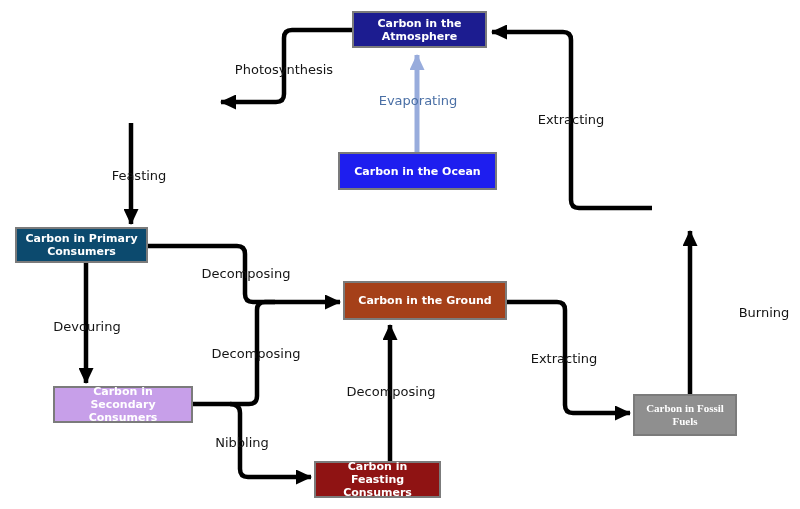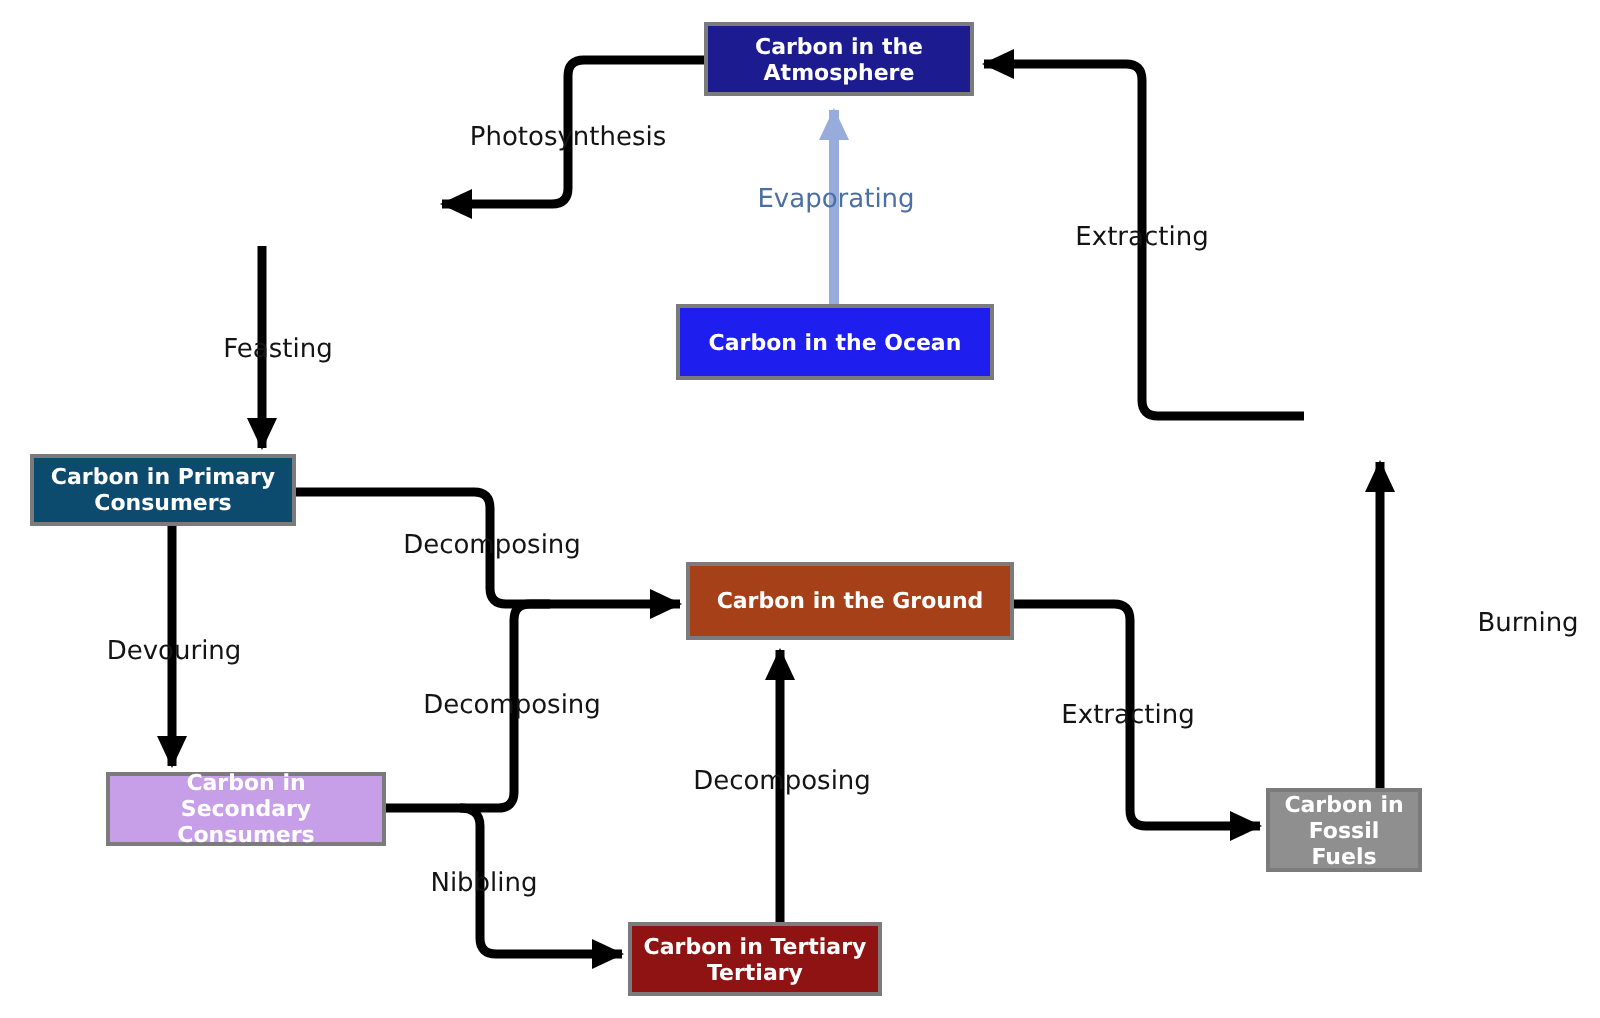--- a/index.html
+++ b/index.html
@@ -19,21 +19,21 @@
   }
   
   #n-atmosphere{left:352px;top:11px;width:135px;height:37px;}
   #n-plants{left:118px;top:82px;width:98px;height:41px;}
   #n-ocean{left:338px;top:152px;width:159px;height:38px;}
   #n-transportation{left:652px;top:190px;width:140px;height:37px;}
   #n-primary{left:15px;top:227px;width:133px;height:36px;}
   #n-ground{left:343px;top:281px;width:164px;height:39px;}
   #n-secondary{left:25px;top:386px;width:140px;height:37px;}
   #n-tertiary{left:314px;top:461px;width:127px;height:37px;}
-  #n-fossil{left:633px;top:394px;width:78px;height:42px;}
+  #n-fossil{left:633px;top:394px;width:104px;height:42px;font-family:Liberation Serif, serif;}
   
   #l-photosynthesis{left:284px;top:69px;}
   #l-evaporating{left:418px;top:100px;text-align:center;}
   #l-combusting{left:571px;top:119px;}
   #l-feasting{left:139px;top:175px;}
   #l-devouring{left:87px;top:326px;}
   #l-decomposing-primary{left:246px;top:273px;}
   #l-decomposing-secondary{left:256px;top:353px;}
   #l-decomposing-tertiary{left:391px;top:391px;}
   #l-nibbling{left:242px;top:442px;}
@@ -76,21 +76,21 @@
     <path d="M 495 302 L 557 302 Q 565 302 565 310 L 565 405 Q 565 413 573 413 L 630 413" stroke="#000" stroke-width="4.5" fill="none" stroke-linejoin="round" marker-end="url(#ah-black)"></path>
 
     <path d="M 690 394 L 690 231" stroke="#000" stroke-width="4.5" fill="none" marker-end="url(#ah-black)"></path>
   </svg>
 
   <div class="node" id="n-atmosphere" style="background: rgb(28, 28, 144); color: rgb(255, 255, 255);">Carbon in the Atmosphere</div>
   <div class="node" id="n-ocean" style="background: rgb(30, 30, 239); color: rgb(255, 255, 255);">Carbon in the Ocean</div>
   <div class="node" id="n-primary" style="background: #0c4a6e; color: rgb(255, 255, 255);">Carbon in Primary Consumers</div>
   <div class="node" id="n-ground" style="background: rgb(165, 64, 25); color: rgb(255, 255, 255);">Carbon in the Ground</div>
   <div class="node" id="n-secondary" style="background: rgb(199, 159, 233); color: rgb(255, 255, 255); margin-left: 28px;">Carbon in Secondary Consumers</div>
-  <div class="node" id="n-tertiary" style="background: rgb(143, 19, 19); color: rgb(255, 255, 255);">Carbon in Tertiary Tertiary</div>
+  <div class="node" id="n-tertiary" style="background: rgb(143, 19, 19); color: rgb(255, 255, 255);">Carbon in Feasting Consumers</div>
   <div class="node" id="n-fossil" style="background: rgb(143, 143, 143); color: rgb(255, 255, 255);">Carbon in Fossil Fuels</div>
 
   <span class="edge-label" id="l-photosynthesis">Photosynthesis</span>
   <span class="edge-label" id="l-evaporating" style="color: rgb(74, 111, 165);">Evaporating</span>
   <span class="edge-label" id="l-combusting">Extracting</span>
   <span class="edge-label" id="l-feasting">Feasting</span>
   <span class="edge-label" id="l-devouring">Devouring</span>
   <span class="edge-label" id="l-decomposing-primary">Decomposing</span>
   <span class="edge-label" id="l-decomposing-secondary">Decomposing</span>
   <span class="edge-label" id="l-decomposing-tertiary">Decomposing</span>

